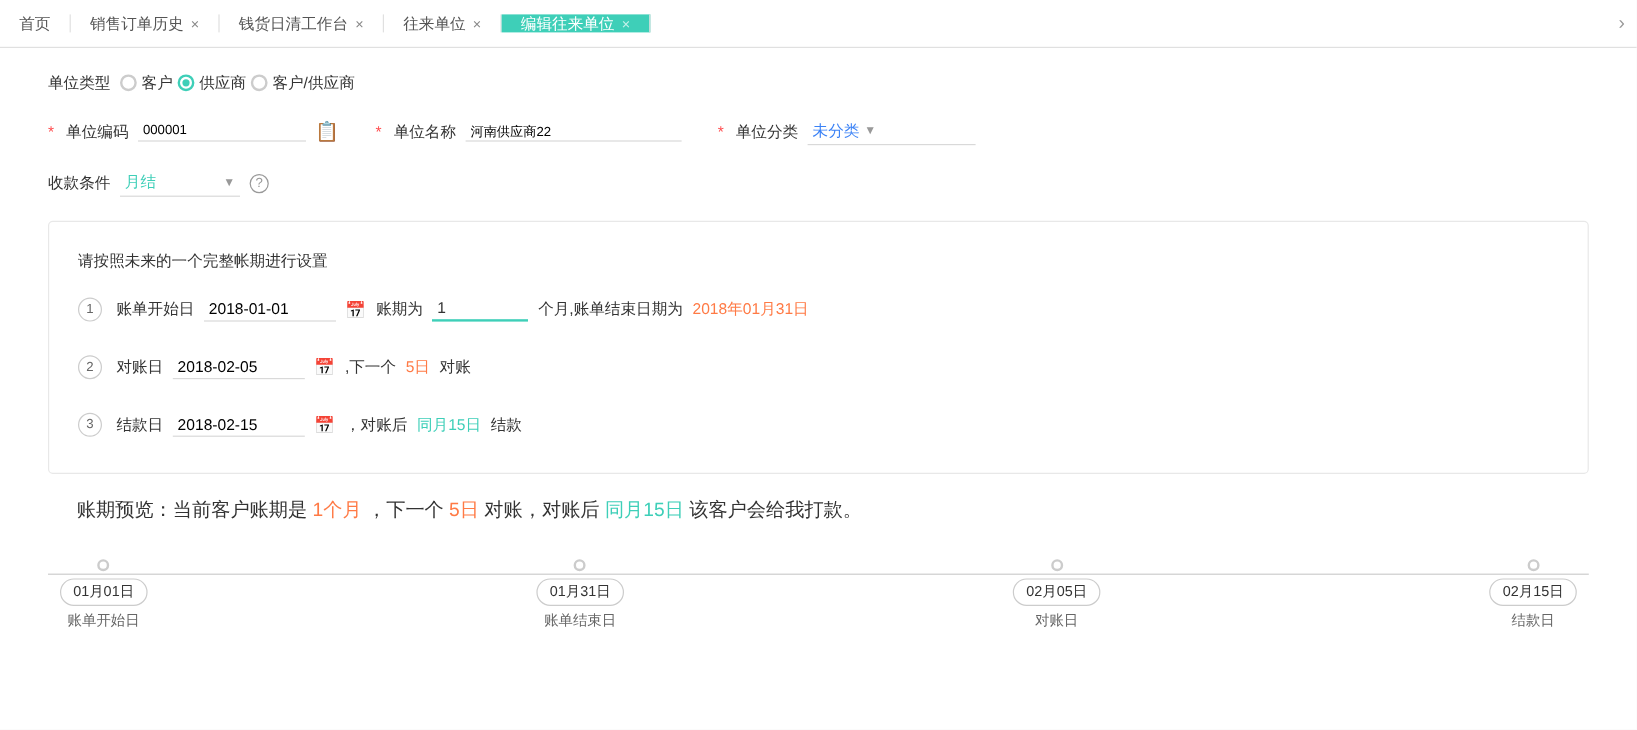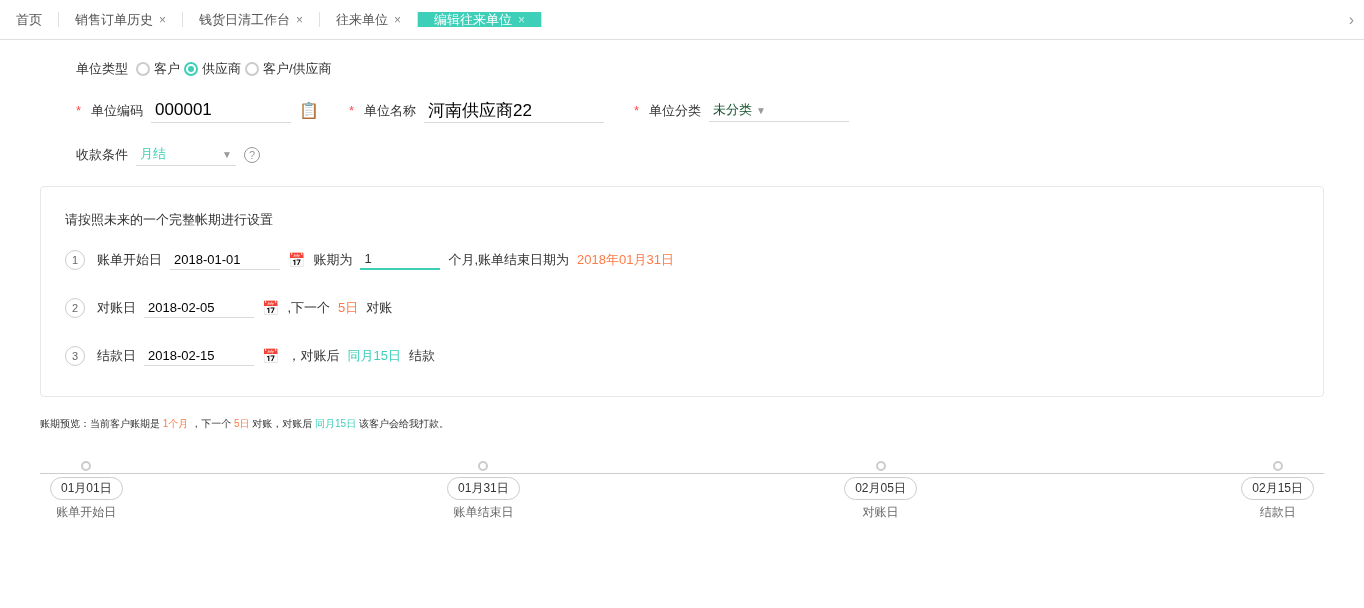--- a/index.html
+++ b/index.html
@@ -53,41 +53,40 @@
       min-height: calc(100vh - 40px);
       padding: 20px 40px;
     }
 
     
     .form-row {
       display: flex;
       align-items: center;
       margin-bottom: 20px;
       gap: 30px;
-      margin-left: 36px;
     }
     .form-field {
       display: flex;
       align-items: center;
       gap: 8px;
     }
     .form-label {
       color: #333;
       white-space: nowrap;
       font-size: 13px;
     }
     .required-star {
       color: #ff4d4f;
       margin-right: 2px;
     }
     .form-input {
       border: none;
       border-bottom: 1px solid #d9d9d9;
       padding: 2px 4px;
-      font-size: 17px;
+      font-size: 11px;
       outline: none;
       min-width: 140px;
       background: transparent;
     }
 
     .radio-group {
       display: flex;
       align-items: center;
       gap: 4px;
     }
@@ -129,21 +128,21 @@
     .select-value {
       flex: 1;
       font-size: 13px;
       color: #3ecfb8;
     }
     .select-arrow {
       font-size: 10px;
       color: #999;
     }
     .select-dropdown-value {
-      color: #14532d;
+      color: #3b82f6;
     }
 
     .calendar-icon {
       color: #999;
       cursor: pointer;
       font-size: 14px;
     }
 
     .help-icon {
       width: 16px;
@@ -218,23 +217,24 @@
       width: 80px;
       background: transparent;
       color: #333;
     }
     .highlight-orange { color: #ff7a45; font-weight: 500; }
     .highlight-teal { color: #3ecfb8; font-weight: 500; }
 
     
     .summary-row {
       margin-top: 16px;
-      font-size: 10px;
+      font-size: 16px;
       color: #333;
       padding: 0 0;
+      margin-left: 24px;
     }
 
     
     .timeline-container {
       display: flex;
       align-items: center;
       margin-top: 30px;
       padding: 0 10px;
       position: relative;
     }

